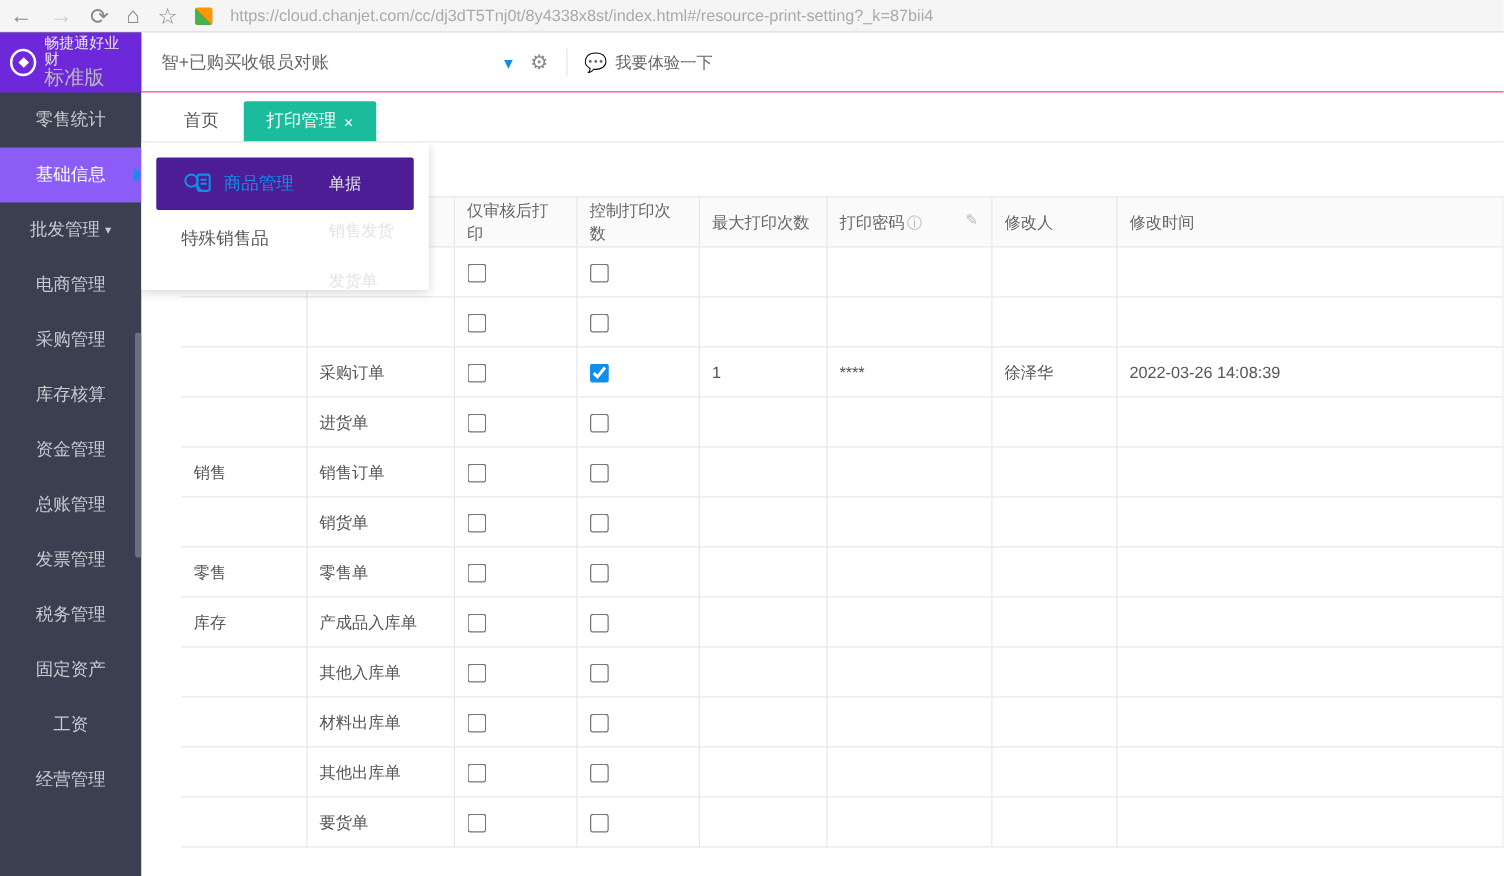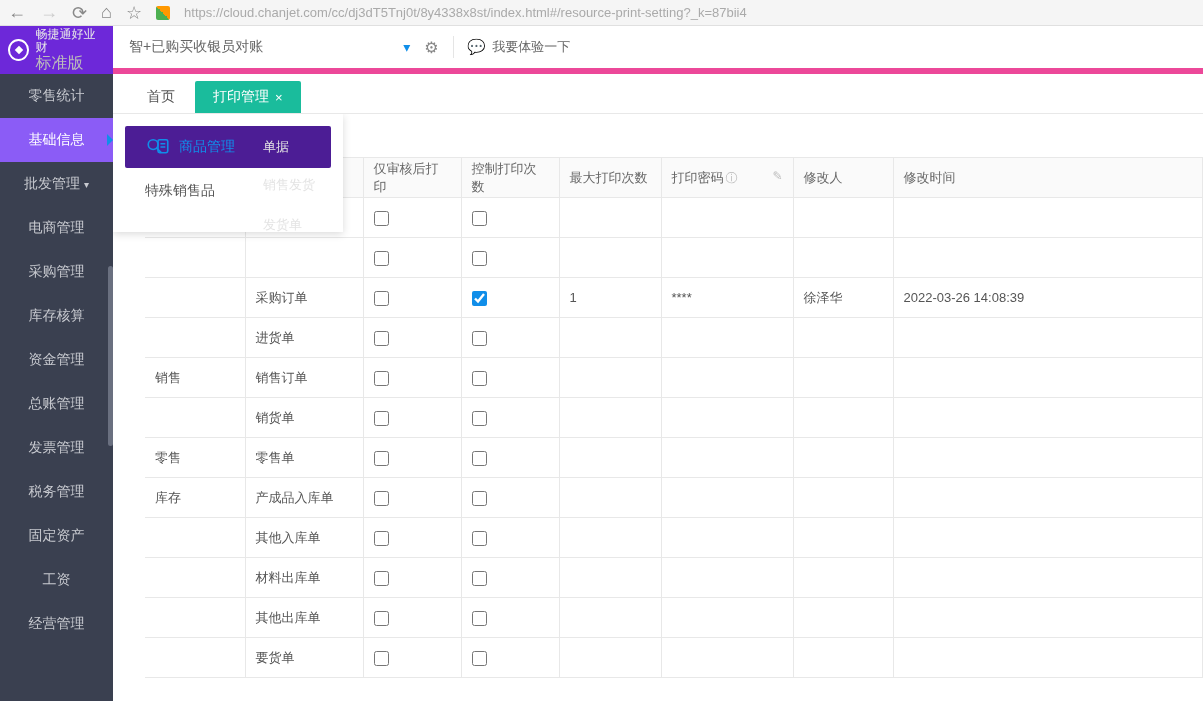--- a/index.html
+++ b/index.html
@@ -22,21 +22,21 @@
 .sidebar .logo-row .txt { font-size: 12px; color: #e8e8e8; line-height: 1.1; }
 .sidebar .logo-row .txt small { font-size: 16px; color: #bbb; display: block; }
 .sidebar .item { height: 44px; display: flex; align-items: center; justify-content: center; font-size: 14px; cursor: pointer; position: relative; }
 .sidebar .item.active { background: #8b5cf6; color: #fff; }
 .sidebar .item.active::after { content: ""; position: absolute; right: -6px; top: 50%; transform: translateY(-50%); border: 6px solid transparent; border-left-color: #108ee9; }
 .sidebar .item .caret { margin-left: 4px; font-size: 10px; }
 .sidebar::after { content: ""; position: absolute; right: 0; top: 240px; width: 5px; height: 180px; background: #6a7080; border-radius: 3px; }
 
 
 .main { flex: 1; display: flex; flex-direction: column; position: relative; }
-.topbar { height: 48px; display: flex; align-items: center; padding: 0 16px; gap: 14px; border-bottom: 6px solid #ec4899; }
+.topbar { height: 48px; display: flex; align-items: center; padding: 0 16px; gap: 14px; border-bottom: 1px solid #ec4899; }
 .account-sel { color: #666; font-size: 14px; display: flex; align-items: center; gap: 140px; }
 .account-sel .chev { color: #108ee9; font-size: 14px; }
 .gear { color: #888; font-size: 16px; }
 .vline { width: 1px; height: 22px; background: #e5e5e5; }
 .trial { display: flex; align-items: center; gap: 6px; color: #666; font-size: 13px; }
 .trial .chat { font-size: 15px; }
 
 .tabs-row { height: 40px; display: flex; align-items: flex-end; padding: 0 16px; gap: 2px; border-bottom: 1px solid #e8e8e8; }
 .tab { height: 32px; padding: 0 18px; display: flex; align-items: center; font-size: 14px; color: #555; cursor: pointer; border-radius: 2px 2px 0 0; }
 .tab.active { background: #1abc9c; color: #fff; }

